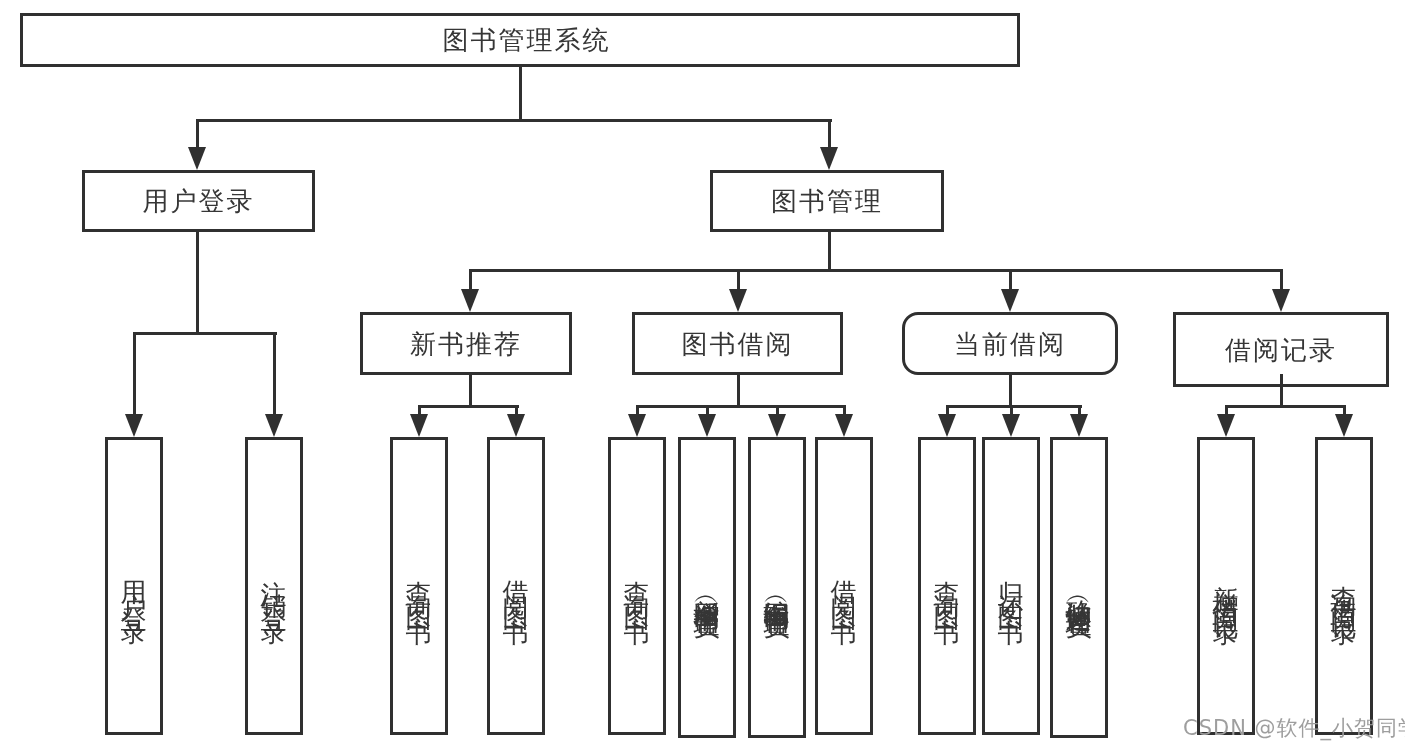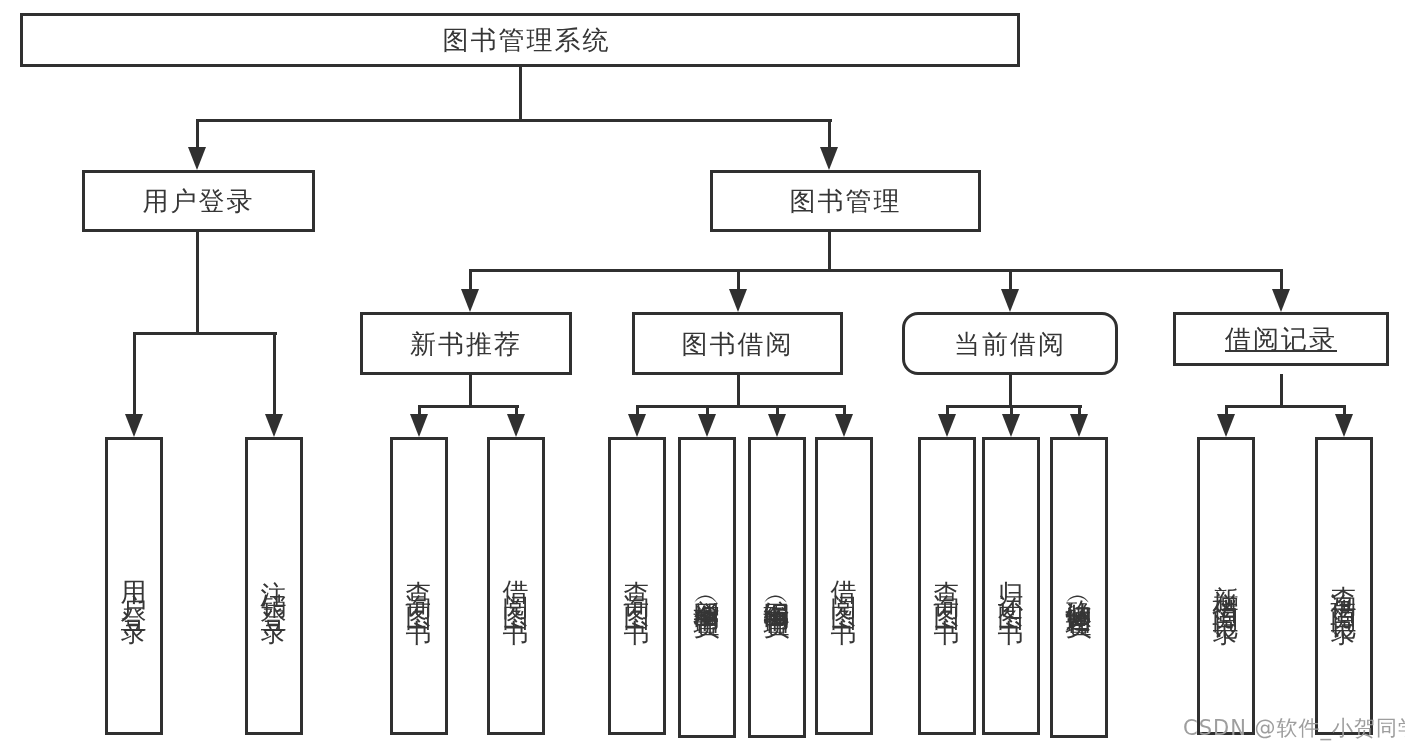--- a/index.html
+++ b/index.html
@@ -34,34 +34,34 @@
 
 <div class="canvas">
 
   <div class="node" style="left:20px;top:13px;width:1000px;height:54px;padding-left:13px;">
     <span class="htext">图书管理系统</span>
   </div>
 
   <div class="node" style="left:82px;top:170px;width:233px;height:62px;">
     <span class="htext">用户登录</span>
   </div>
-  <div class="node" style="left:710px;top:170px;width:271px;height:62px;">
+  <div class="node" style="left:710px;top:170px;width:234px;height:62px;">
     <span class="htext">图书管理</span>
   </div>
 
   <div class="node" style="left:360px;top:312px;width:212px;height:63px;">
     <span class="htext">新书推荐</span>
   </div>
   <div class="node" style="left:632px;top:312px;width:211px;height:63px;justify-content:center;">
     <span class="htext">图书借阅</span>
   </div>
   <div class="node" style="left:902px;top:312px;width:216px;height:63px;border-radius:16px;">
     <span class="htext">当前借阅</span>
   </div>
-  <div class="node" style="left:1173px;top:312px;width:216px;height:54px;text-decoration:underline;">
+  <div class="node" style="left:1173px;top:312px;width:216px;height:75px;">
     <span class="htext">借阅记录</span>
   </div>
 
   <div class="node leaf" style="left:105px;top:437px;width:58px;height:298px;">
     <span class="vtext" style="letter-spacing: 13px;">用户登录</span>
   </div>
   <div class="node leaf" style="left:245px;top:437px;width:58px;height:298px;">
     <span class="vtext" style="letter-spacing: 13px;">注销登录</span>
   </div>
 

